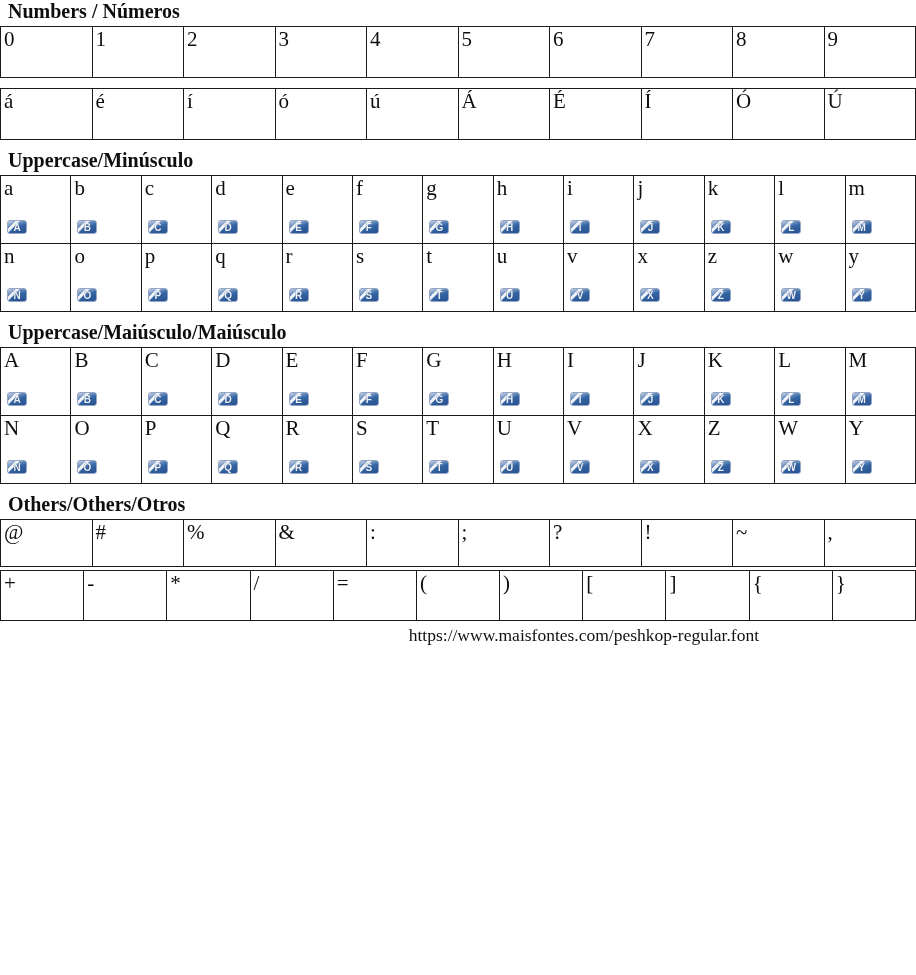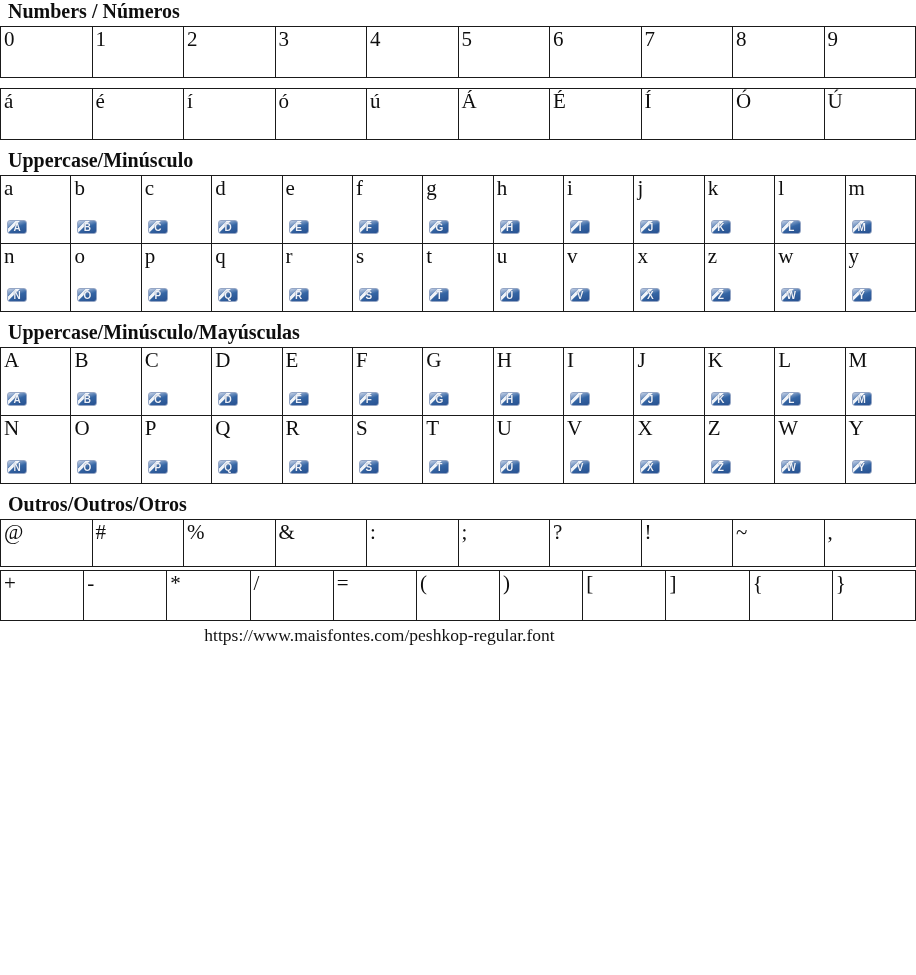--- a/index.html
+++ b/index.html
@@ -73,21 +73,21 @@
     color:#eef3fb;
     text-shadow:0 0 1px rgba(16,40,88,.9);
     background:
       linear-gradient(135deg, rgba(255,255,255,0) 24%, rgba(255,255,255,.92) 27%, rgba(255,255,255,.92) 38%, rgba(255,255,255,0) 41%),
       linear-gradient(160deg, var(--glyph-light) 0%, var(--glyph-blue) 52%, var(--glyph-dark) 100%);
     border:1px solid #95a6c5;
     border-radius:3px;
   }
   .footer{
     width:760px;
-    text-align:center;
+    text-align:right;
     font-family:"Liberation Serif","DejaVu Serif",serif;
     font-size:17.5px;
     line-height:1.2;
     margin-top:4px;
     padding-right:1px;
     box-sizing:border-box;
     color:#111;
   }
 </style>
 </head>
@@ -266,21 +266,21 @@
           <span class="label">w</span>
           <span class="glyph">W</span>
         </div>
         <div class="cell">
           <span class="label">y</span>
           <span class="glyph">Y</span>
         </div>
       </div>
     </section>
     <section class="sec sec-uppercase">
-      <h2 class="heading">Uppercase/Minúsculo/Mayúsculas</h2>
+      <h2 class="heading">Uppercase/Maiúsculo/Maiúsculo</h2>
       <div class="chartable tbl-0" style="grid-template-columns: repeat(13, 1fr);">
         <div class="cell">
           <span class="label">A</span>
           <span class="glyph">A</span>
         </div>
         <div class="cell">
           <span class="label">B</span>
           <span class="glyph">B</span>
         </div>
         <div class="cell">
@@ -375,21 +375,21 @@
           <span class="label">W</span>
           <span class="glyph">W</span>
         </div>
         <div class="cell">
           <span class="label">Y</span>
           <span class="glyph">Y</span>
         </div>
       </div>
     </section>
     <section class="sec sec-others">
-      <h2 class="heading">Outros/Outros/Otros</h2>
+      <h2 class="heading">Others/Others/Otros</h2>
       <div class="chartable tbl-0" style="grid-template-columns: repeat(10, 1fr);">
         <div class="cell">
           <span class="label">@</span>
         </div>
         <div class="cell">
           <span class="label">#</span>
         </div>
         <div class="cell">
           <span class="label">%</span>
         </div>

